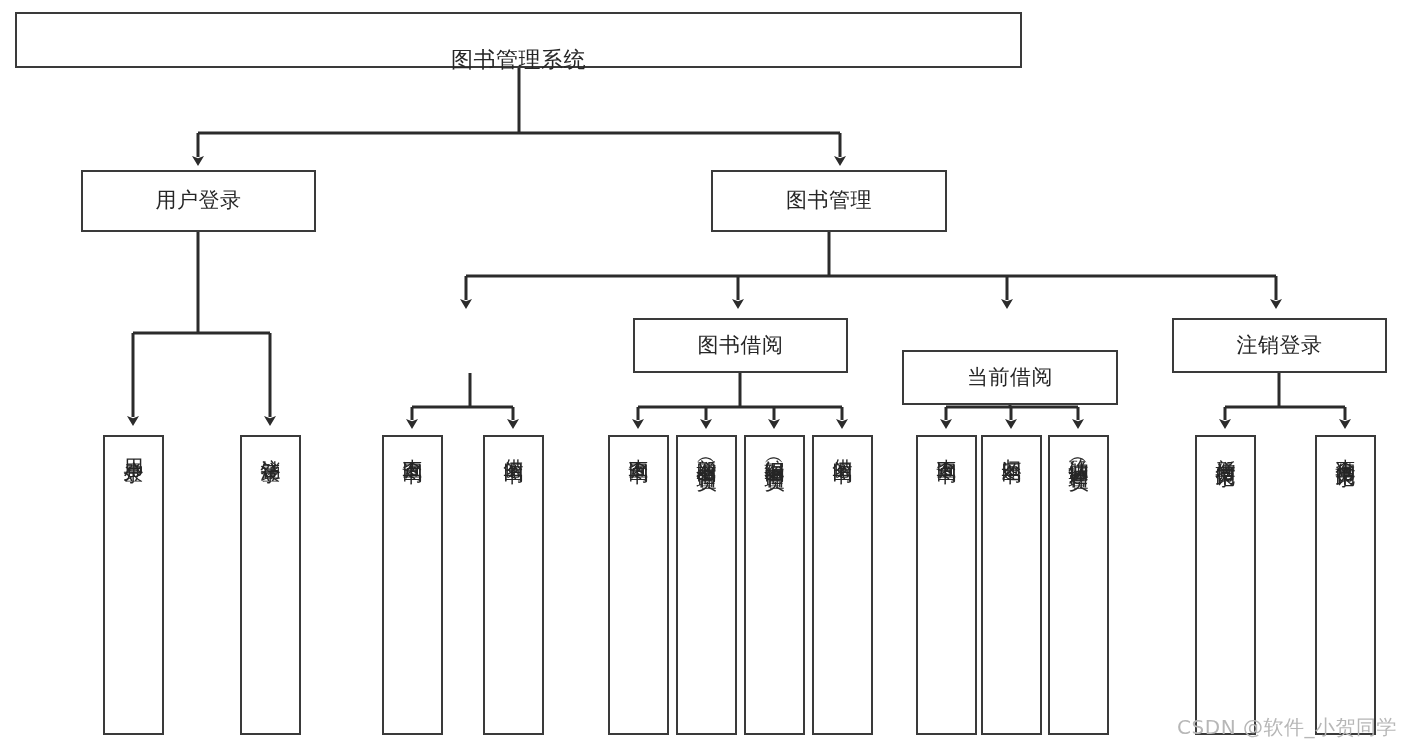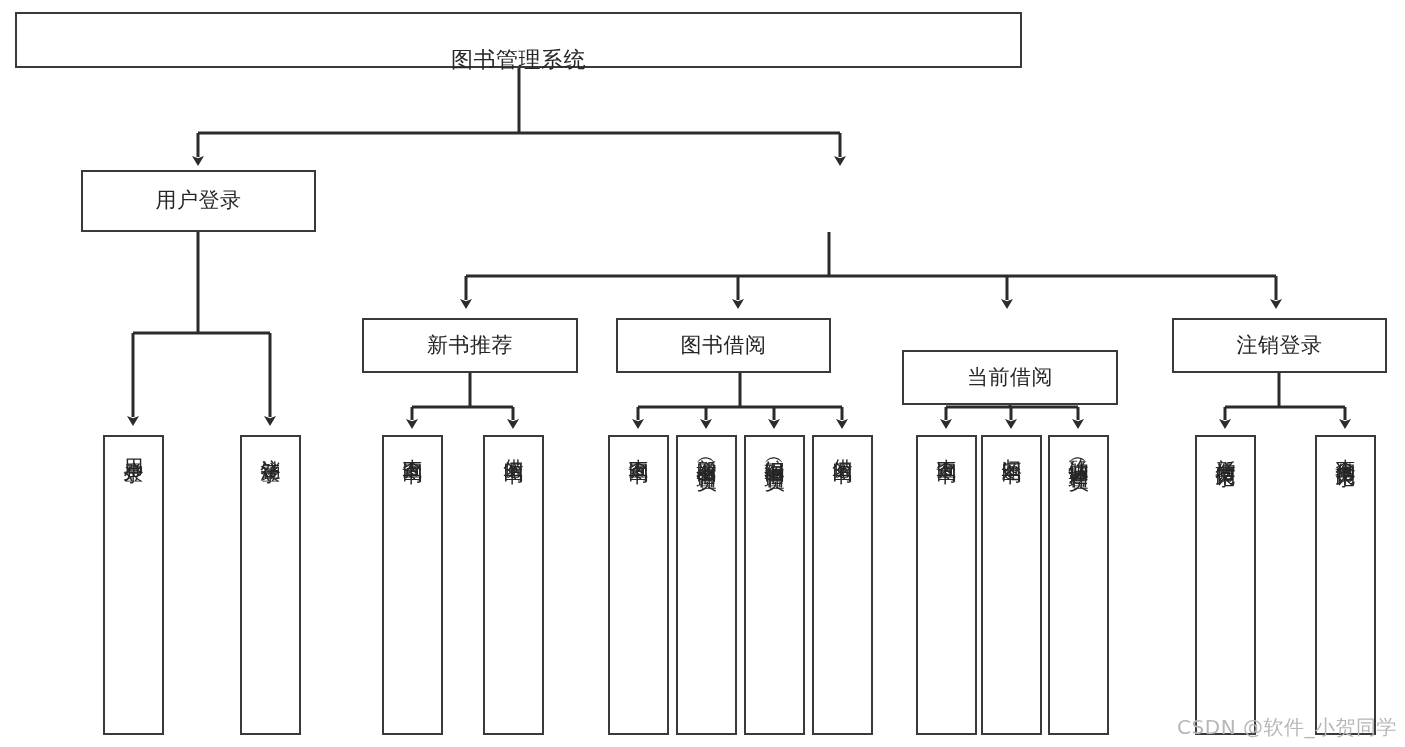--- a/index.html
+++ b/index.html
@@ -119,25 +119,25 @@
     </g>
   </svg>
 
   <div class="node title-node" style="left:15px;top:12px;width:1007px;height:56px;">
     <span class="lbl">图书管理系统</span>
   </div>
 
   <div class="node" style="left:81px;top:170px;width:235px;height:62px;">
     <span class="lbl">用户登录</span>
   </div>
+  <div class="node" style="left:711px;top:170px;width:236px;height:62px;">
+    <span class="lbl">图书管理</span>
+  </div>
 
-  <div class="node" style="left:362px;top:318px;width:216px;height:55px;">
-    <span class="lbl">新书推荐</span>
-  </div>
-  <div class="node" style="left:616px;top:318px;width:215px;height:55px;">
+  <div class="node" style="left:633px;top:318px;width:215px;height:55px;">
     <span class="lbl">图书借阅</span>
   </div>
   <div class="node" style="left:902px;top:318px;width:216px;height:55px;margin-top:32px;">
     <span class="lbl">当前借阅</span>
   </div>
   <div class="node" style="left:1172px;top:318px;width:215px;height:55px;">
     <span class="lbl">注销登录</span>
   </div>
 
   <div class="node vert" style="left:103px;top:435px;width:61px;height:300px;">

